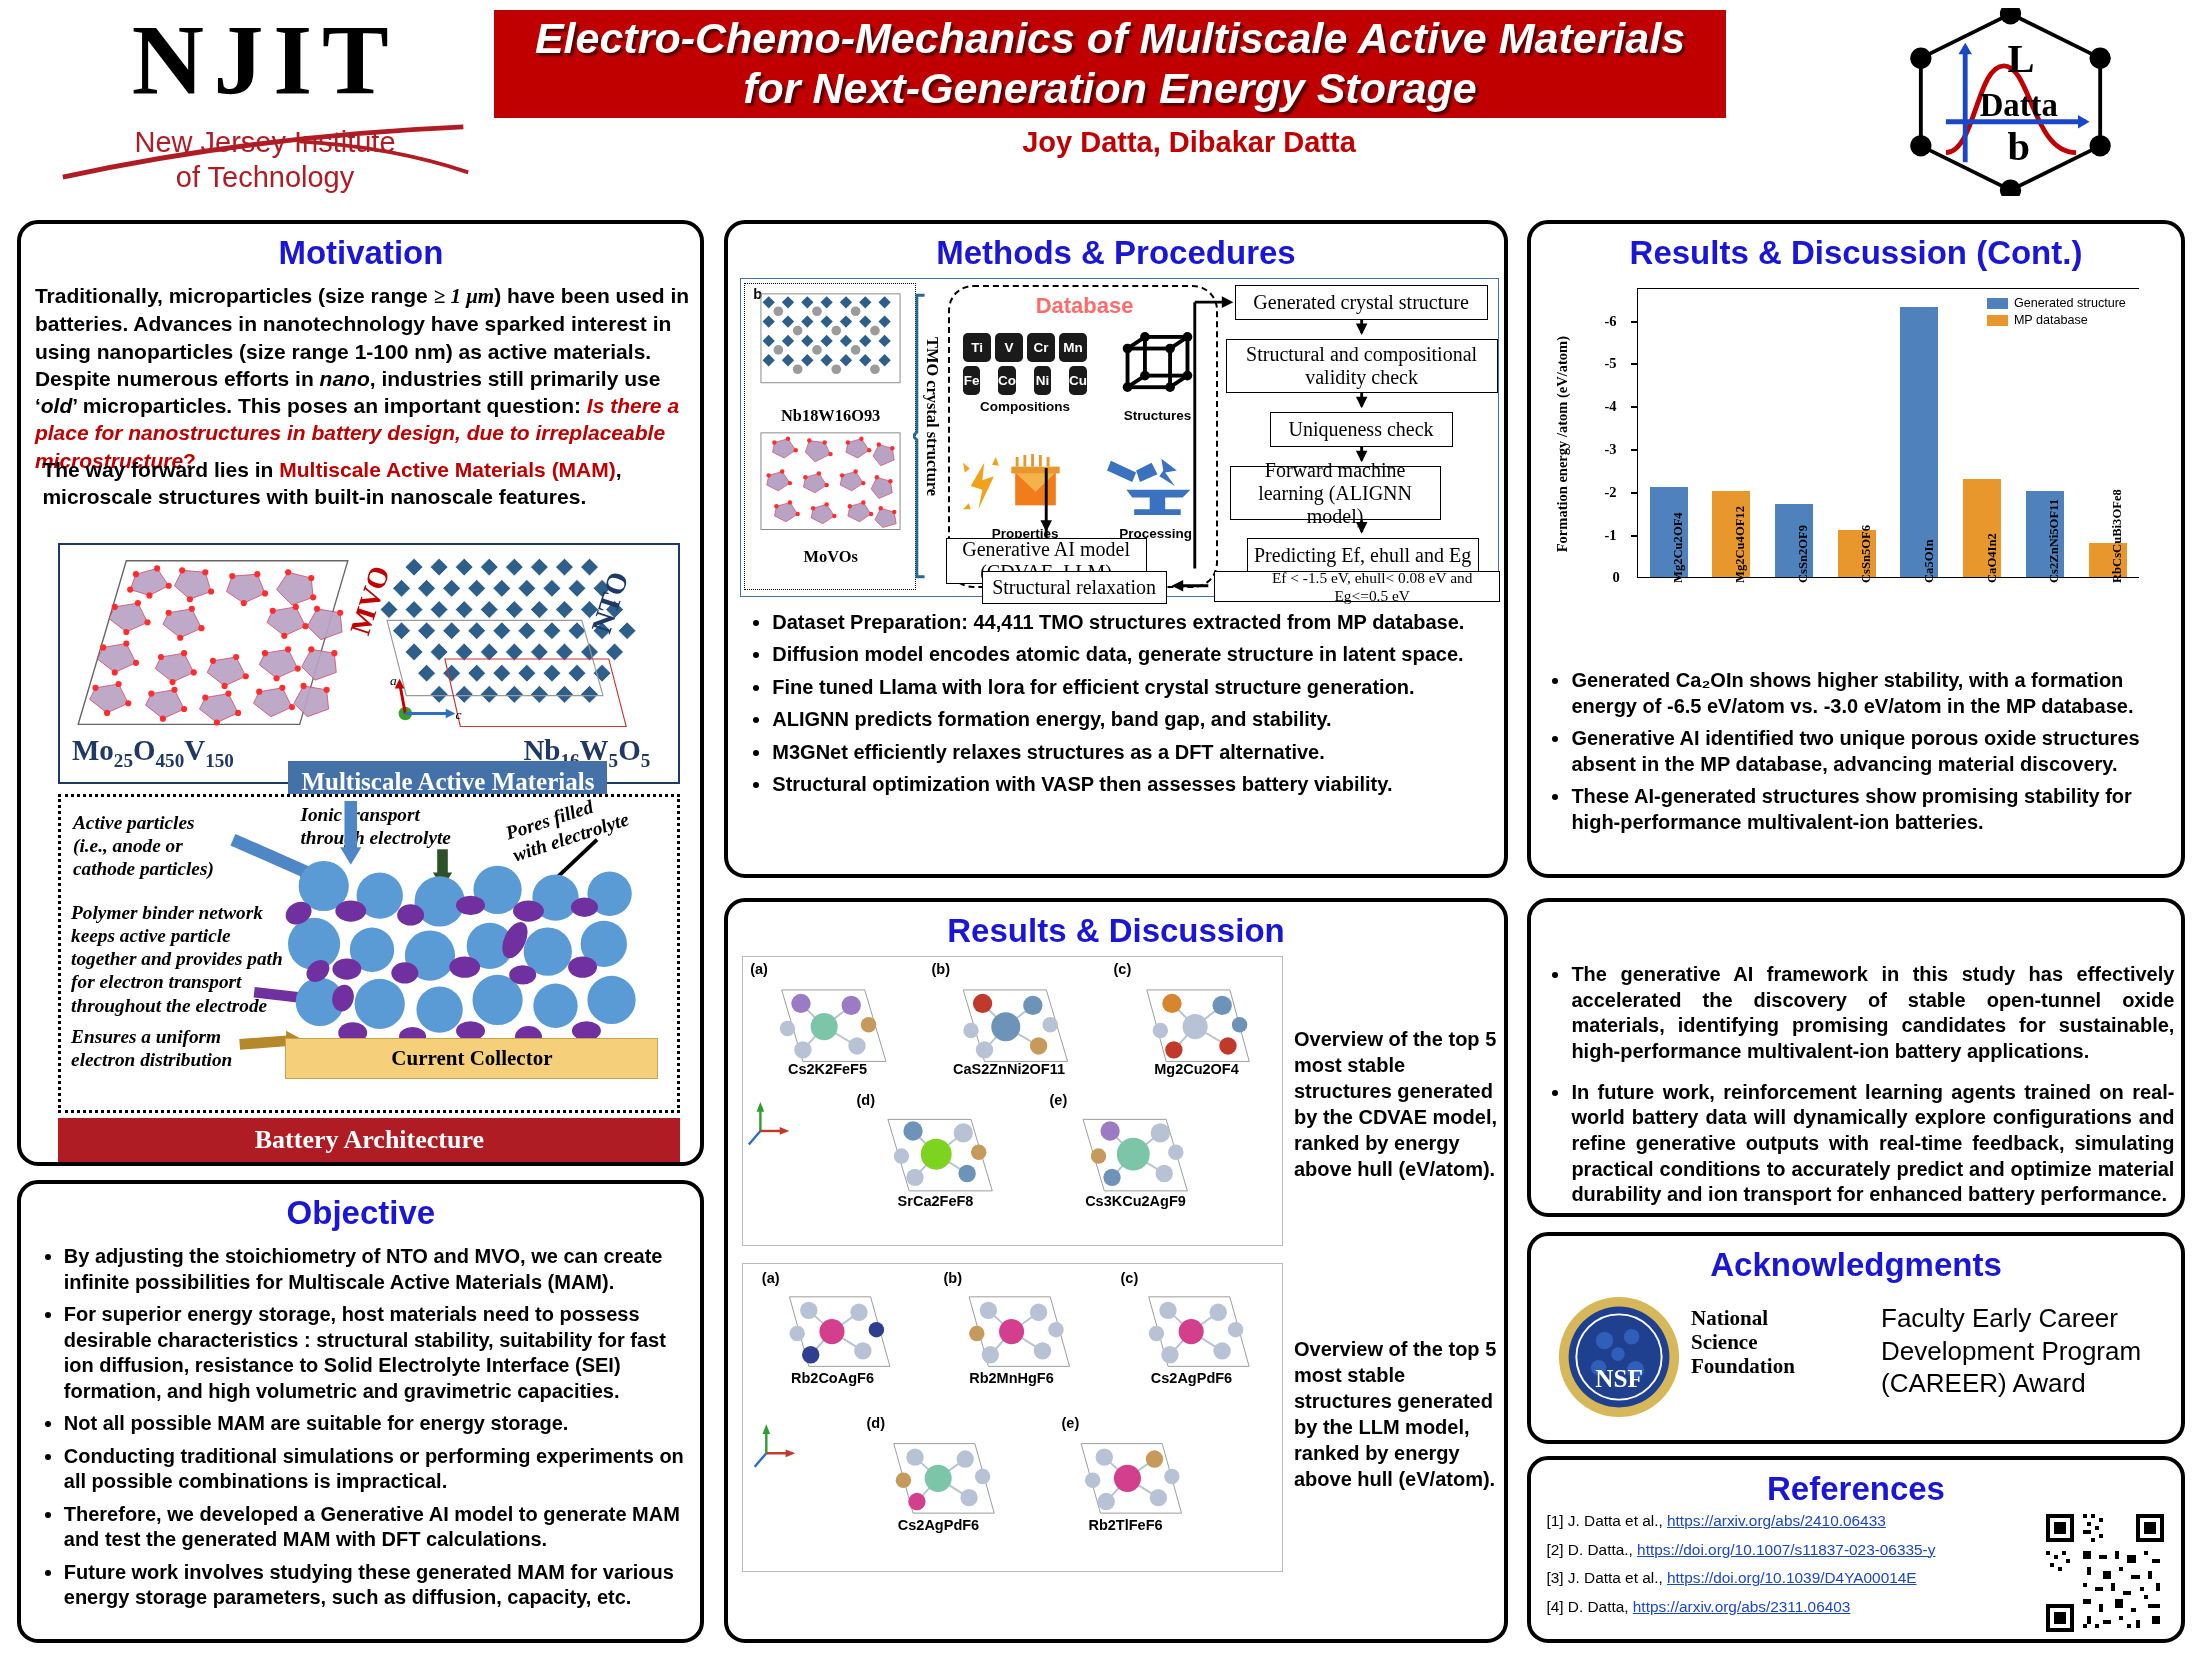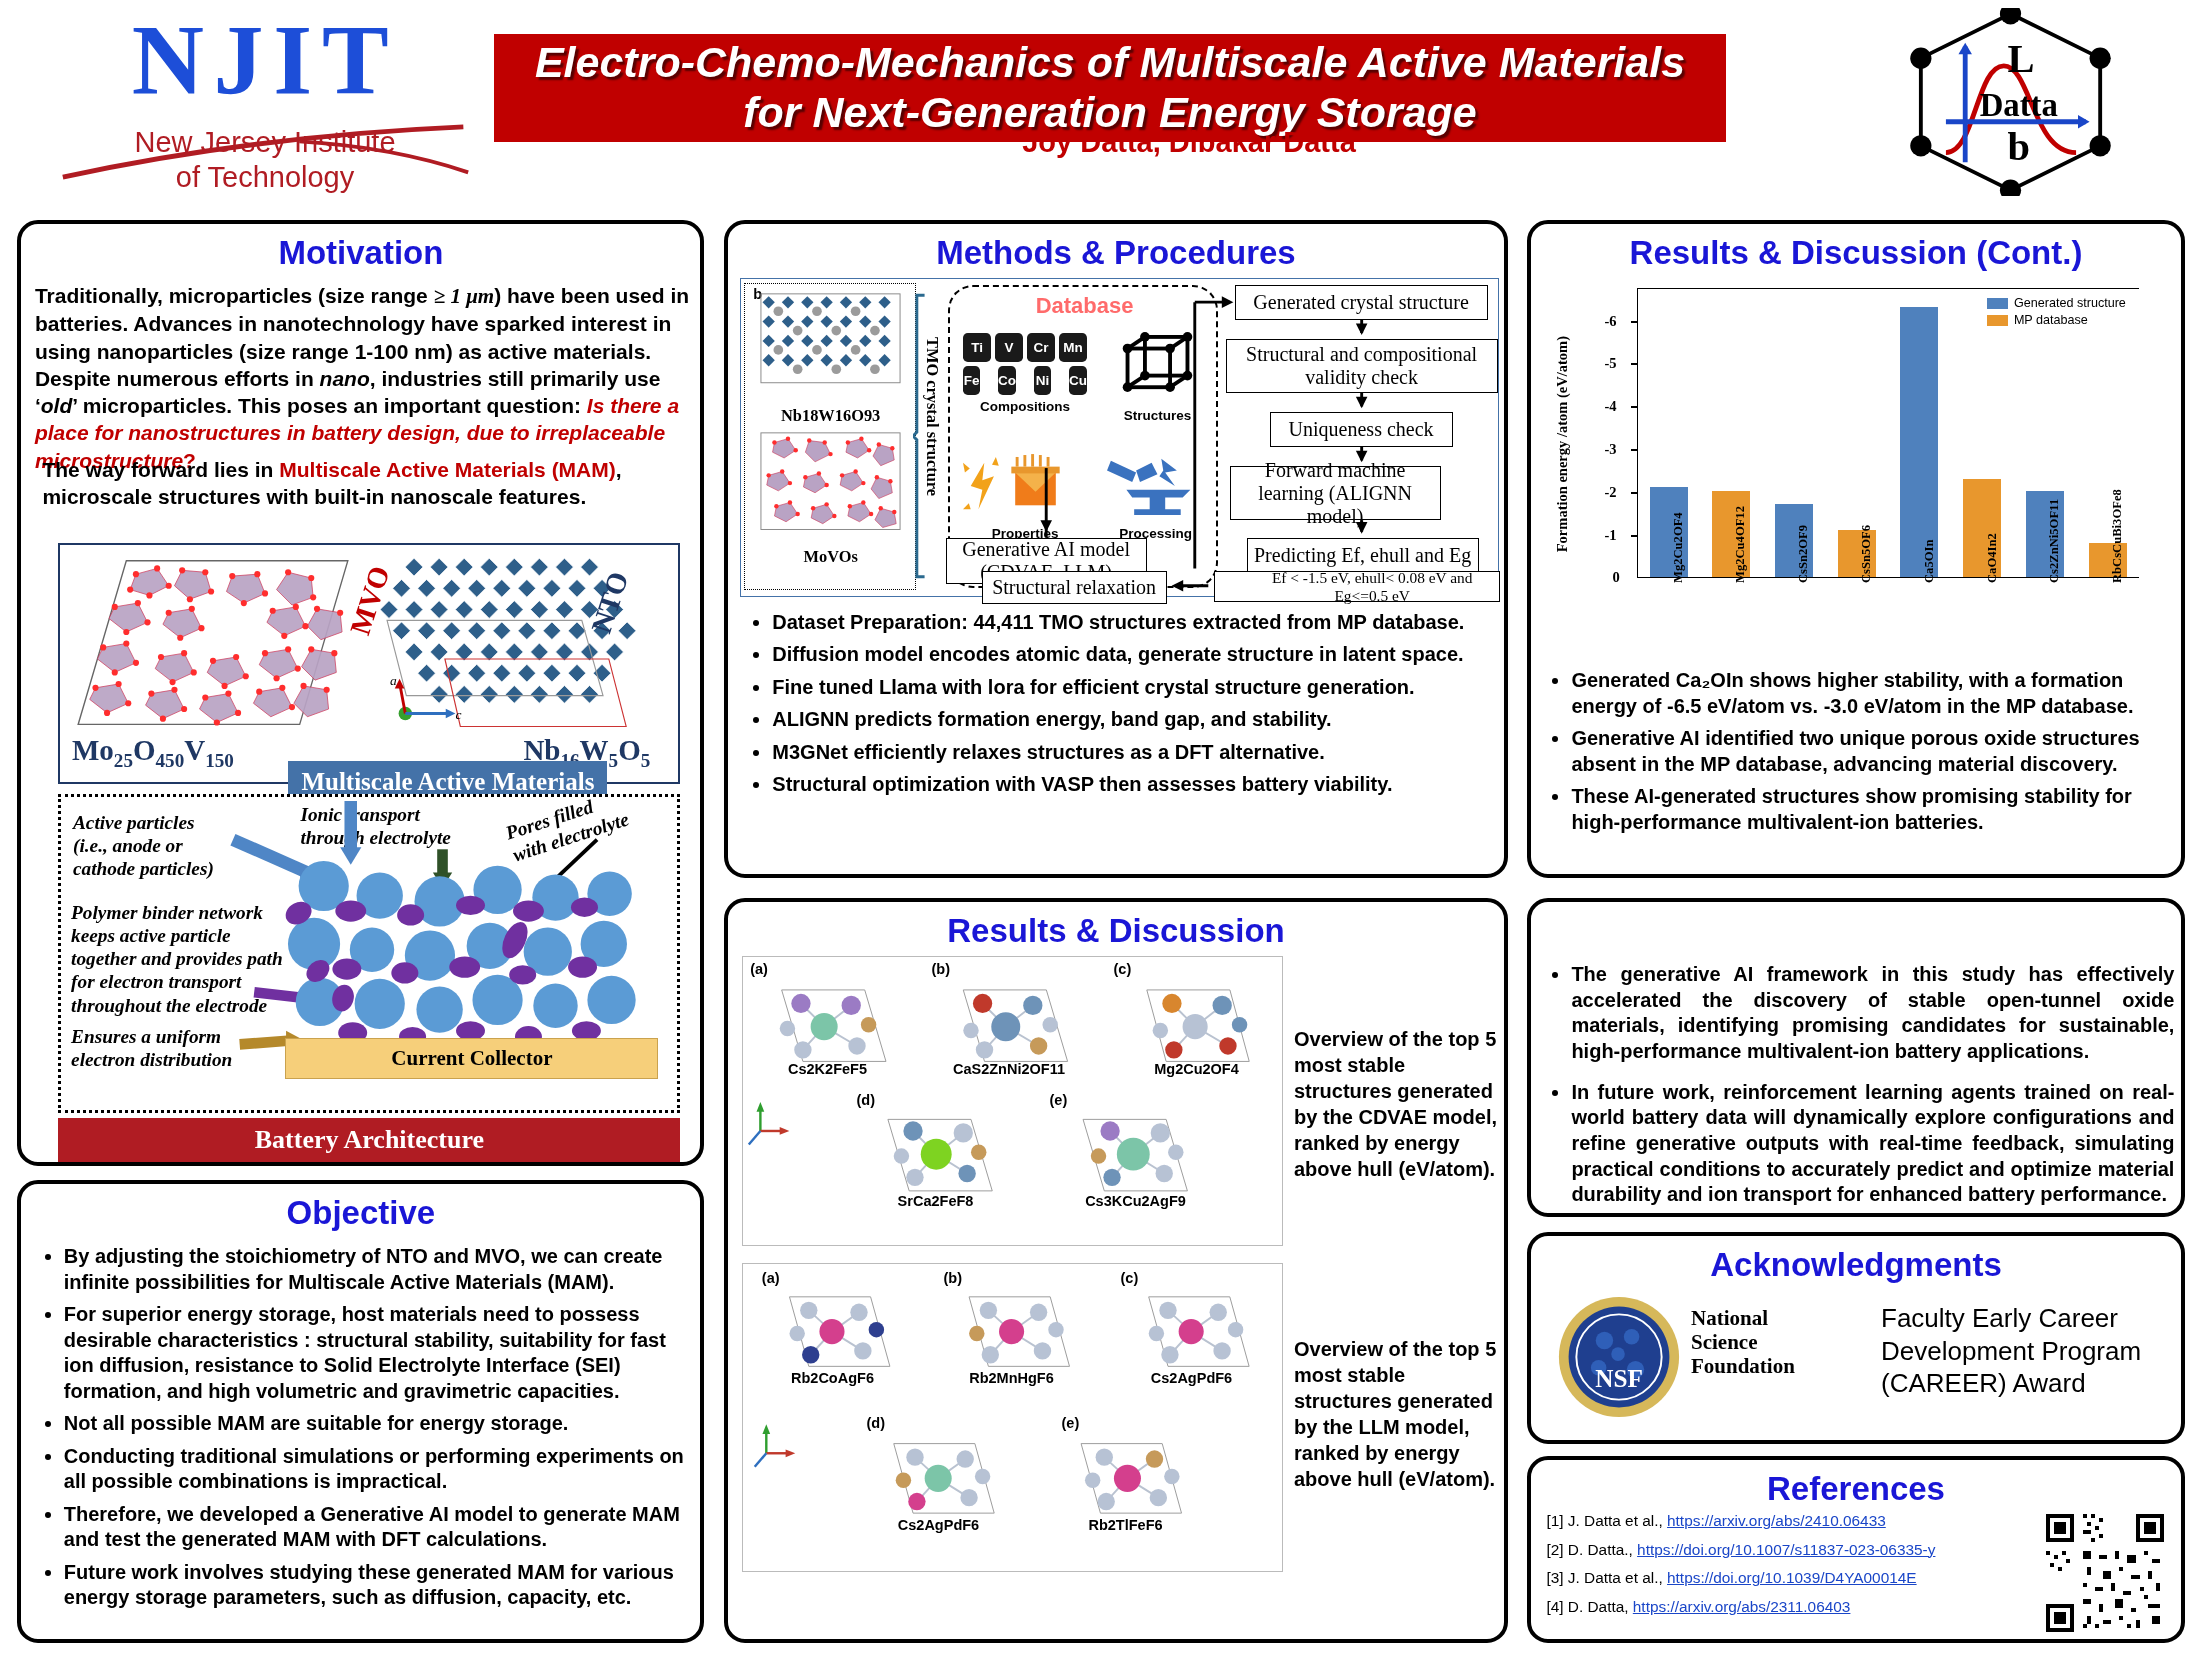--- a/index.html
+++ b/index.html
@@ -10,34 +10,34 @@
     font-family: "Liberation Sans", sans-serif;
     position: relative;
     overflow: hidden;
   }
 
   
   #header { position:absolute; left:0; top:0; width:2203px; height:214px; }
   #njit-logo { position:absolute; left:48px; top:9.7px; width:434px; height:193px; }
   .njit-letters {
     font-family: "Liberation Serif", serif;
-    font-size: 100px; font-weight: bold; color:#1d4ed8;
+    font-size: 100px; font-weight: bold; color:#000000;
     letter-spacing: 9.7px; text-align:center; line-height:1;
   }
   .njit-sub {
     font-family: "Liberation Sans", sans-serif;
     font-size: 29px; color:#b01c23; text-align:center; line-height:1.2;
     margin-top: 15.4px;
   }
   .njit-swoosh { position:absolute; left:9.7px; top:114px; width:415px; height:58px; }
 
   #title-band {
     position:absolute; left:494px; top:9.7px; width:1232px; height:108px;
     background:#c00000;
-    display:flex; align-items:center; justify-content:center;margin-top:24px;
+    display:flex; align-items:center; justify-content:center;
   }
   #title-band .t {
     font-family:"Liberation Sans", sans-serif;
     font-style: italic; font-weight:bold; color:#ffffff;
     font-size:43px; line-height:1.15; text-align:center;
     text-shadow: 2.9px 2.9px 1.9px rgba(0,0,0,0.55);
     white-space: pre-line;
   }
   #authors {
     position:absolute; left:494px; top:126px; width:1390px;

